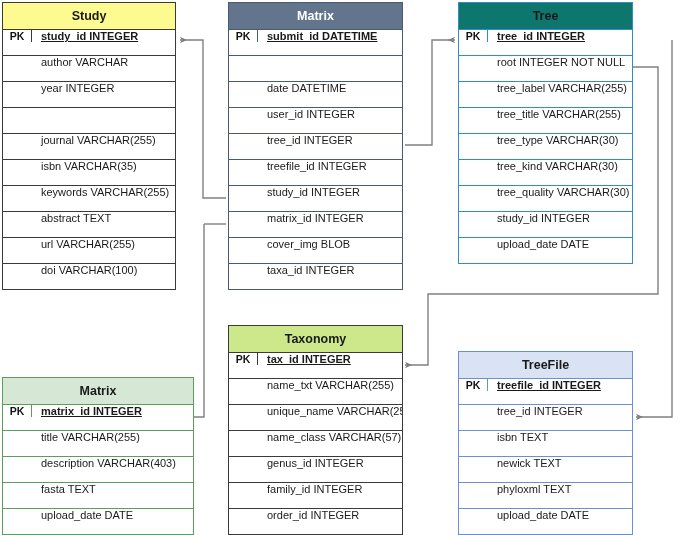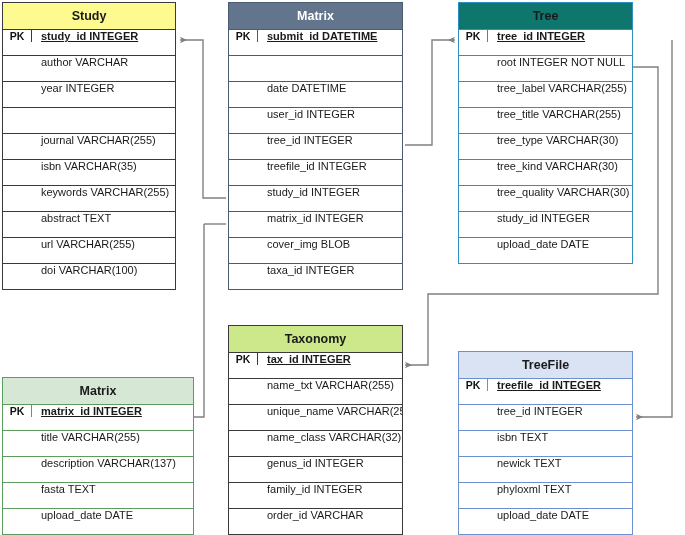--- a/index.html
+++ b/index.html
@@ -280,51 +280,51 @@
         <div class="row">
           <div class="key"></div>
           <div class="field">name_txt VARCHAR(255)</div>
         </div>
         <div class="row">
           <div class="key"></div>
           <div class="field">unique_name VARCHAR(255)</div>
         </div>
         <div class="row">
           <div class="key"></div>
-          <div class="field">name_class VARCHAR(32)</div>
+          <div class="field">name_class VARCHAR(57)</div>
         </div>
         <div class="row">
           <div class="key"></div>
           <div class="field">genus_id INTEGER</div>
         </div>
         <div class="row">
           <div class="key"></div>
           <div class="field">family_id INTEGER</div>
         </div>
         <div class="row">
           <div class="key"></div>
-          <div class="field">order_id VARCHAR</div>
+          <div class="field">order_id INTEGER</div>
         </div>
       </div>
   </div>
 
   <div class="entity e-matrix" style="left: 2px; top: 377px; width: 192px;">
     <div class="title">Matrix</div>
     <div class="rows">
         <div class="row pk">
           <div class="key">PK</div>
           <div class="field">matrix_id INTEGER</div>
         </div>
         <div class="row">
           <div class="key"></div>
           <div class="field">title VARCHAR(255)</div>
         </div>
         <div class="row">
           <div class="key"></div>
-          <div class="field">description VARCHAR(137)</div>
+          <div class="field">description VARCHAR(403)</div>
         </div>
         <div class="row">
           <div class="key"></div>
           <div class="field">fasta TEXT</div>
         </div>
         <div class="row">
           <div class="key"></div>
           <div class="field">upload_date DATE</div>
         </div>
       </div>

